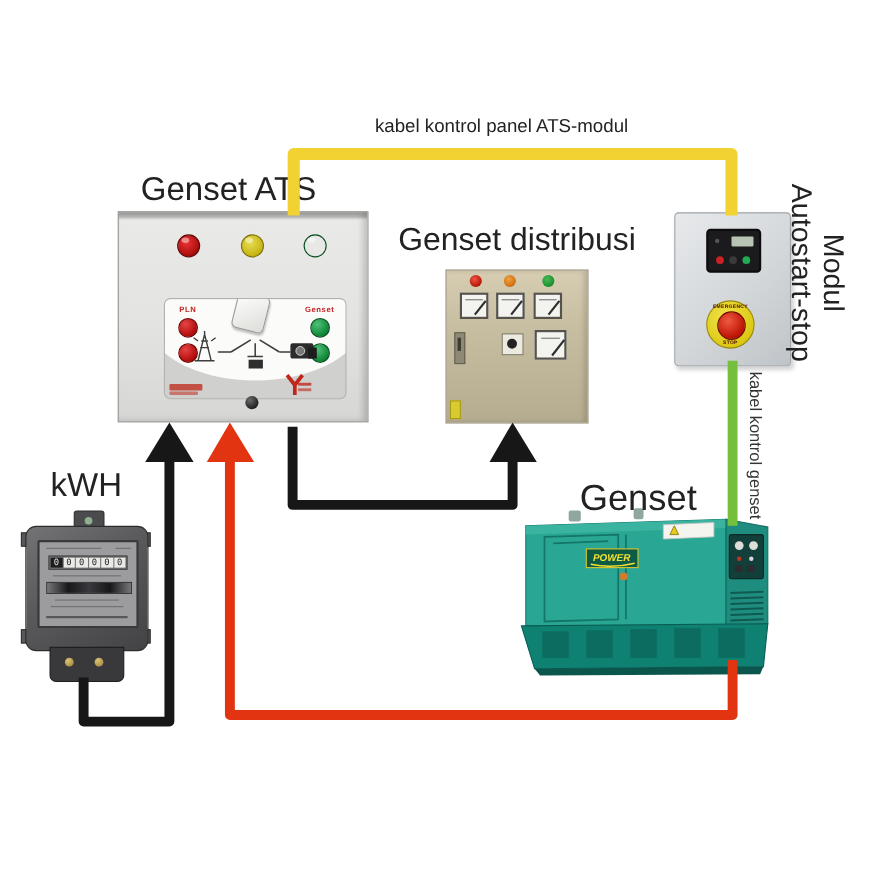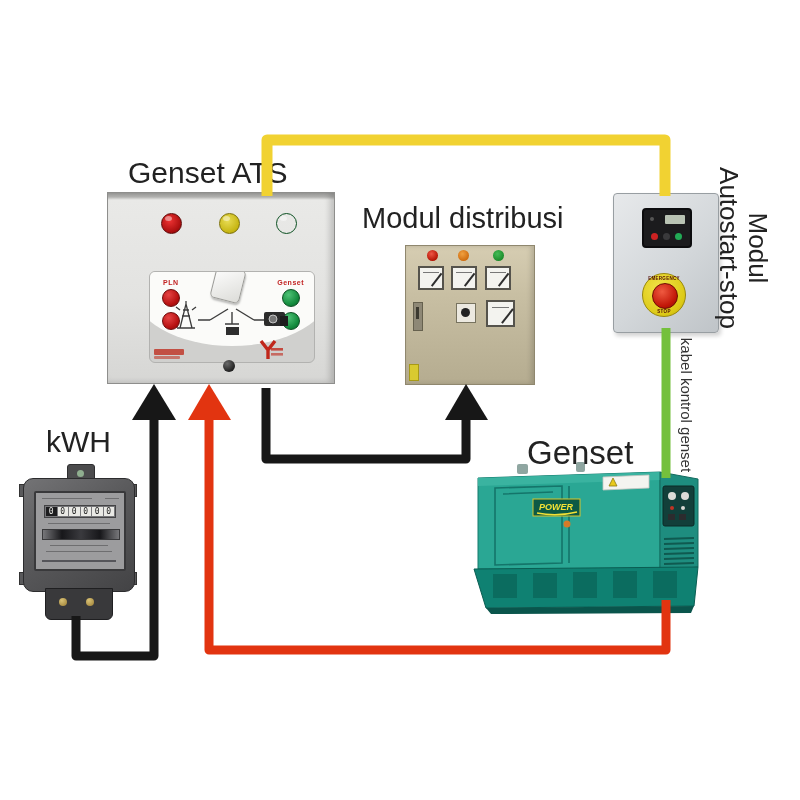--- a/index.html
+++ b/index.html
@@ -254,22 +254,23 @@
       <rect x="28" y="119" width="24" height="24"></rect>
         <rect x="68" y="118" width="24" height="25"></rect>
       <rect x="108" y="117" width="24" height="26"></rect>
         <rect x="148" y="116" width="24" height="27"></rect>
       <rect x="188" y="116" width="24" height="27"></rect>
     </g>
     <polygon points="21,153 229,151 226,158 26,159" fill="#0a554c"></polygon>
   </svg>
 
   <div id="lbl-ats" class="lbl z5">Genset ATS</div>
-  <div id="lbl-dist" class="lbl z5">Modul distribusi</div>
+  <div id="lbl-dist" class="lbl z5">Genset distribusi</div>
   <div id="lbl-kwh" class="lbl z5">kWH</div>
   <div id="lbl-genset" class="lbl z5">Genset</div>
+  <div id="lbl-cable-top" class="lbl z5">kabel kontrol panel ATS-modul</div>
   <div id="lbl-modul" class="lbl">
     <span style="display:block;">Modul</span>
     <span style="display:block;">Autostart-stop</span>
   </div>
   <div id="lbl-cable-genset" class="lbl">kabel kontrol genset</div>
 
 </div>
 
 </body></html>

